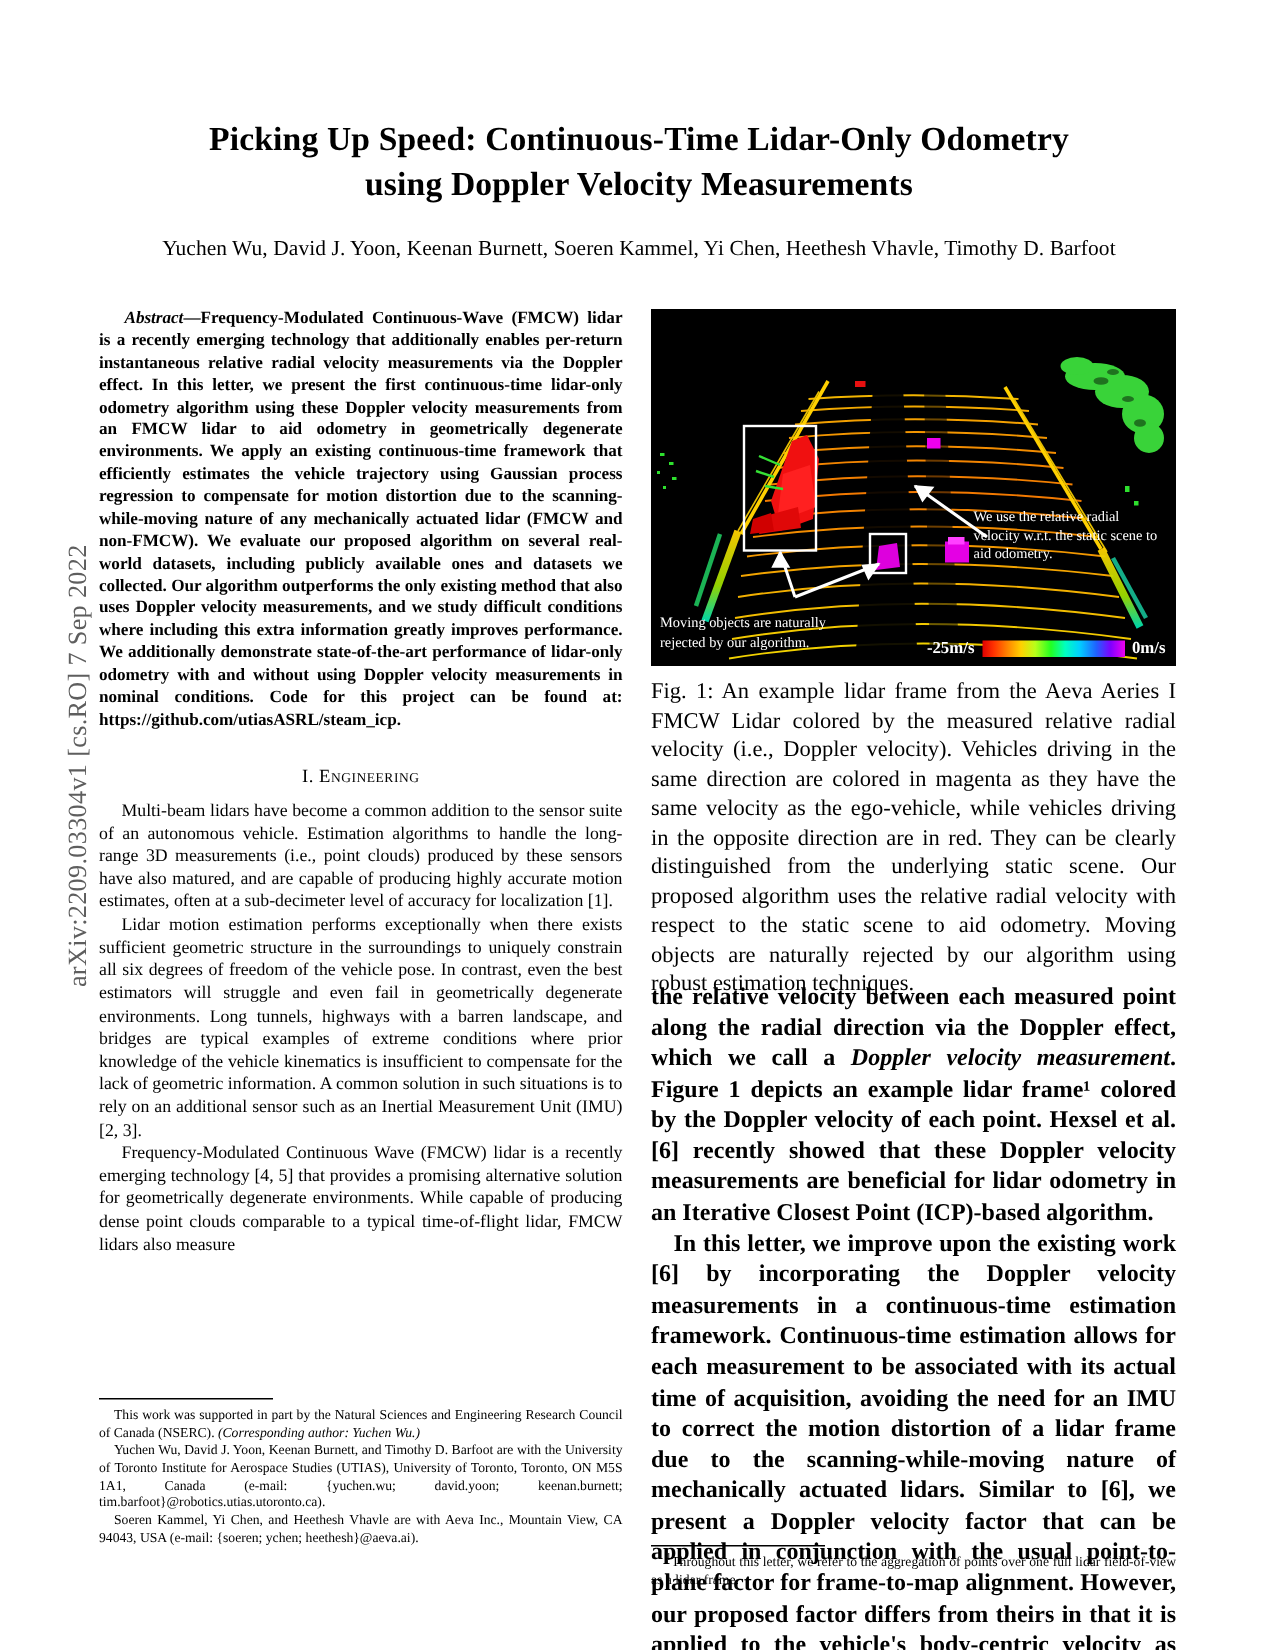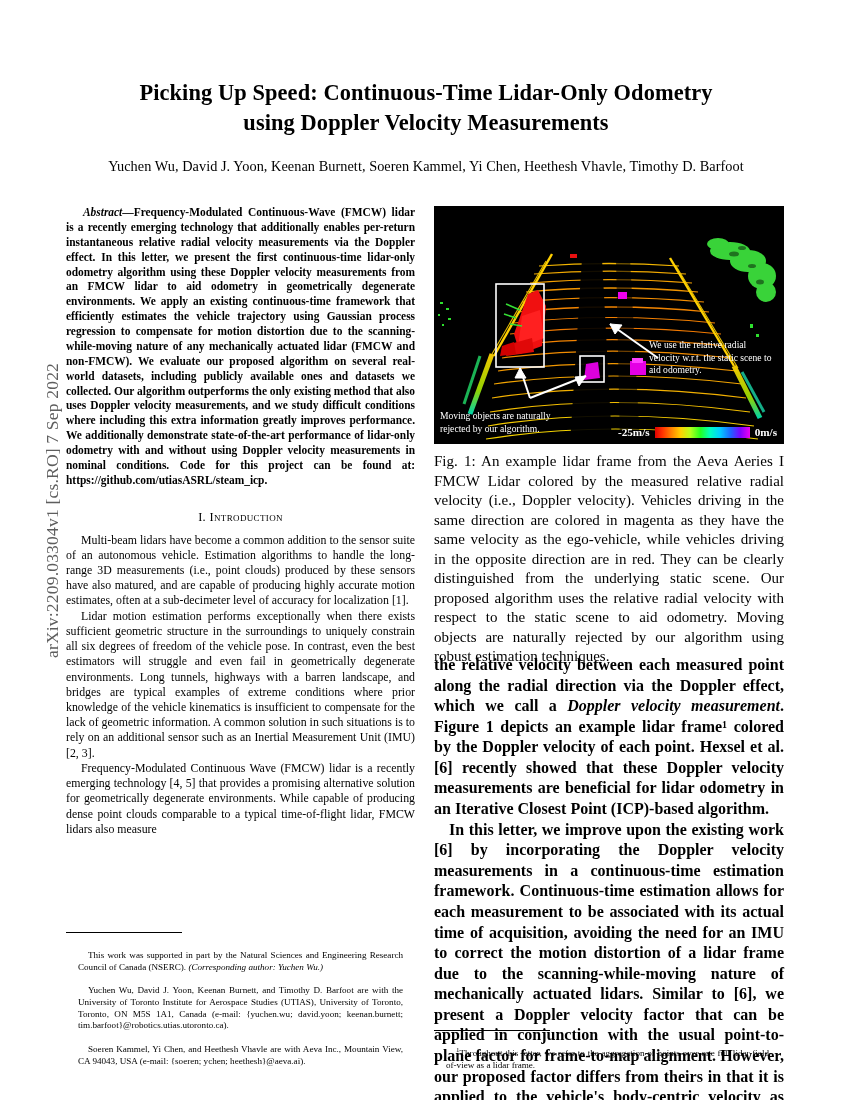--- a/index.html
+++ b/index.html
@@ -190,21 +190,21 @@
 
   .footnote {
     position: absolute;
     width: 350px;
     font-size: 9.1px;
     line-height: 1.285;
     text-align: justify;
   }
   #footnote-left  { left: 66px;  top: 938px; width: 349px; }
   #footnote-right { left: 434px; top: 1036px; }
-  .footnote p { margin: 12px; text-indent: 10px; }
+  .footnote p { margin: 0; text-indent: 10px; }
   .footnote i { font-style: italic; }
   sup { font-size: 7px; vertical-align: super; line-height: 0; }
 </style>
 </head>
 <body>
 
 <div id="arxiv-stamp">arXiv:2209.03304v1  [cs.RO]  7 Sep 2022</div>
 
 <div id="page">
 
@@ -213,21 +213,21 @@
       <span>Picking Up Speed: Continuous-Time Lidar-Only Odometry</span><br>
       <span>using Doppler Velocity Measurements</span>
     </h1>
     <div id="paper-authors">Yuchen Wu, David J. Yoon, Keenan Burnett, Soeren Kammel, Yi Chen, Heethesh Vhavle, Timothy D. Barfoot</div>
   </div>
 
   <div class="col" id="col-left">
 
     <p id="abstract"><span class="lead">Abstract</span><span>—Frequency-Modulated Continuous-Wave (FMCW) lidar is a recently emerging technology that additionally enables per-return instantaneous relative radial velocity measurements via the Doppler effect. In this letter, we present the first continuous-time lidar-only odometry algorithm using these Doppler velocity measurements from an FMCW lidar to aid odometry in geometrically degenerate environments. We apply an existing continuous-time framework that efficiently estimates the vehicle trajectory using Gaussian process regression to compensate for motion distortion due to the scanning-while-moving nature of any mechanically actuated lidar (FMCW and non-FMCW). We evaluate our proposed algorithm on several real-world datasets, including publicly available ones and datasets we collected. Our algorithm outperforms the only existing method that also uses Doppler velocity measurements, and we study difficult conditions where including this extra information greatly improves performance. We additionally demonstrate state-of-the-art performance of lidar-only odometry with and without using Doppler velocity measurements in nominal conditions. Code for this project can be found at: https://github.com/utiasASRL/steam_icp.</span></p>
 
-    <h2 class="section-head">I. Introduction</h2>
+    <h2 class="section-head">I. Engineering</h2>
 
     <p class="para">Multi-beam lidars have become a common addition to the sensor suite of an autonomous vehicle. Estimation algorithms to handle the long-range 3D measurements (i.e., point clouds) produced by these sensors have also matured, and are capable of producing highly accurate motion estimates, often at a sub-decimeter level of accuracy for localization [1].</p>
     <p class="para">Lidar motion estimation performs exceptionally when there exists sufficient geometric structure in the surroundings to uniquely constrain all six degrees of freedom of the vehicle pose. In contrast, even the best estimators will struggle and even fail in geometrically degenerate environments. Long tunnels, highways with a barren landscape, and bridges are typical examples of extreme conditions where prior knowledge of the vehicle kinematics is insufficient to compensate for the lack of geometric information. A common solution in such situations is to rely on an additional sensor such as an Inertial Measurement Unit (IMU) [2, 3].</p>
     <p class="para">Frequency-Modulated Continuous Wave (FMCW) lidar is a recently emerging technology [4, 5] that provides a promising alternative solution for geometrically degenerate environments. While capable of producing dense point clouds comparable to a typical time-of-flight lidar, FMCW lidars also measure</p>
   </div>
 
   <div id="figure-box">
     <svg width="350" height="238" viewBox="0 0 350 238">
       <rect x="0" y="0" width="350" height="238" fill="#000000"></rect>
       <defs>

